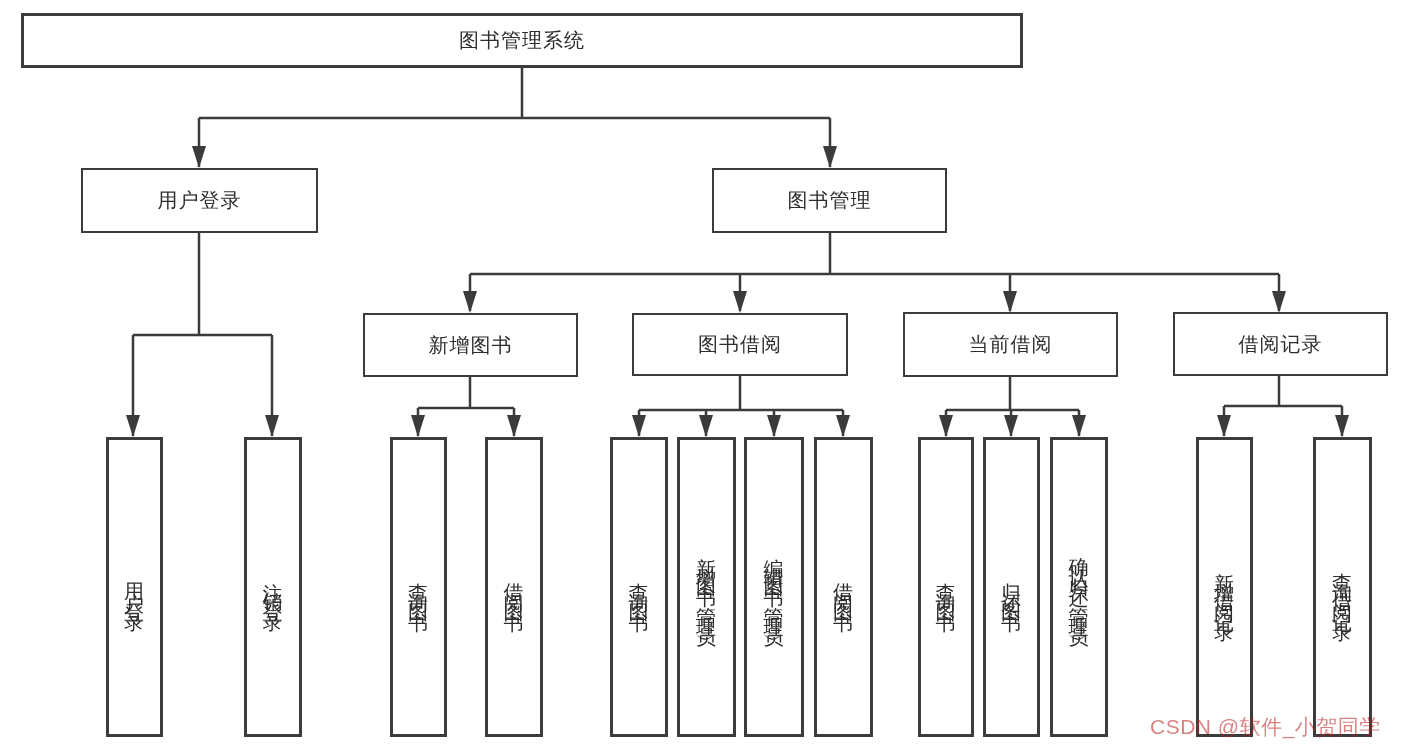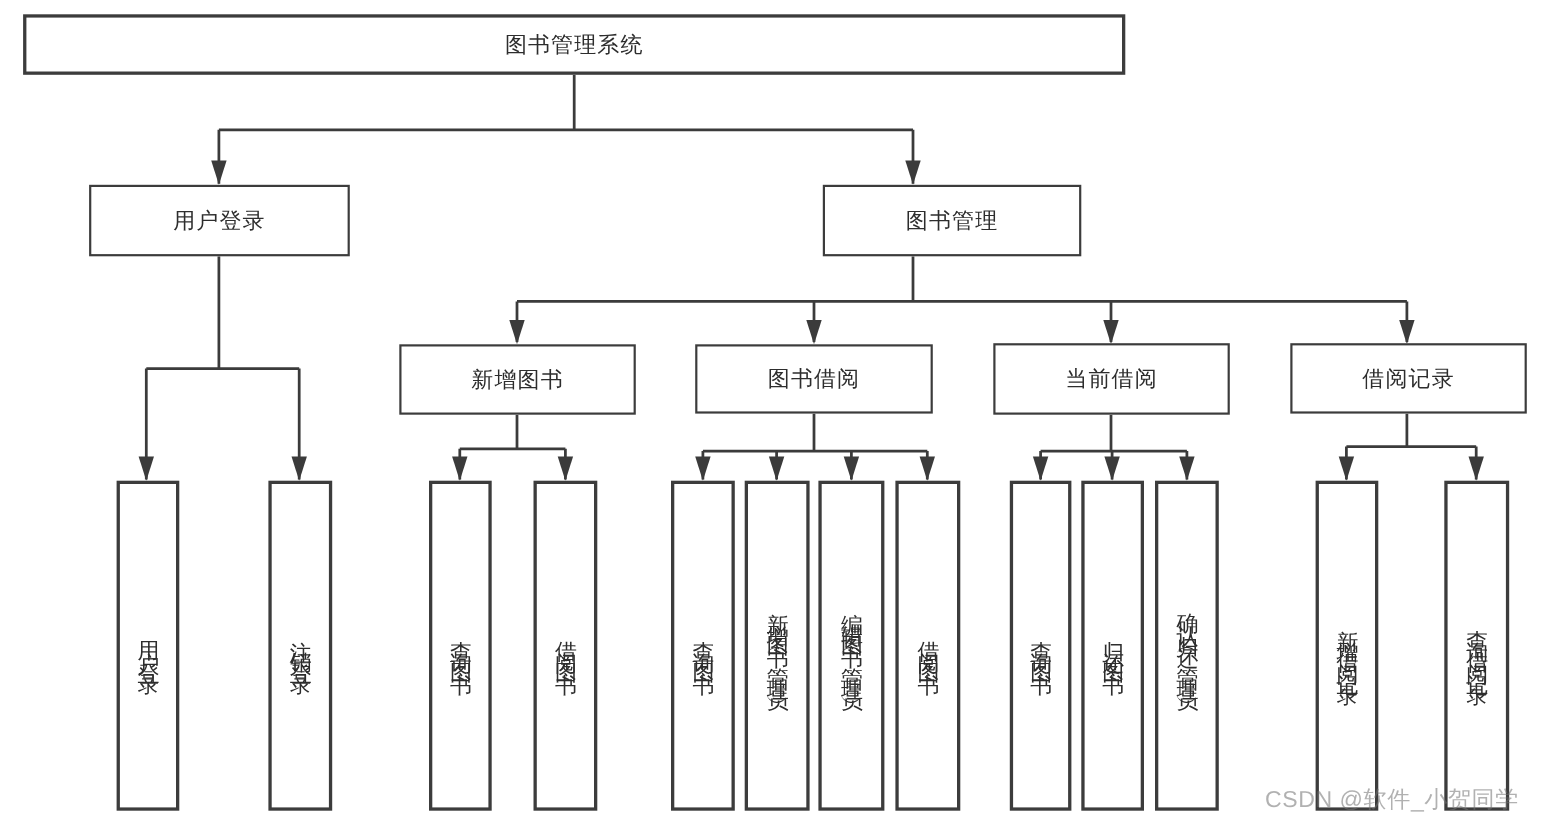--- a/index.html
+++ b/index.html
@@ -14,21 +14,21 @@
     font-size:20px;color:#2d2d2d;letter-spacing:1px;z-index:2;
   }
   .box.root{border-width:3px;}
   .box.leaf{border-width:3px;}
   .box.leaf span{
     writing-mode:vertical-rl;text-orientation:mixed;
     letter-spacing:10px;line-height:1;font-size:20px;
   }
   .watermark{
     position:absolute;left:1150px;top:713px;width:256px;z-index:10;
-    font-size:21px;color:#737373;opacity:0.55;white-space:nowrap;letter-spacing:0.5px;
+    font-size:21px;color:#b91c1c;opacity:0.55;white-space:nowrap;letter-spacing:0.5px;
   }
 </style>
 </head>
 <body>
 
 <div class="canvas">
 
   <svg class="wires" viewBox="0 0 1405 747" xmlns="http://www.w3.org/2000/svg">
     <g stroke="#3b3b3b" stroke-width="2.5" fill="none">
       <path d="M522 68 V118 M199 118 H830 M199 118 V167 M830 118 V167"></path>
@@ -62,21 +62,21 @@
     </g>
   </svg>
 
   <div class="box root" style="left:21px;top:13px;width:1002px;height:55px;text-align:right;">
     <span>图书管理系统</span>
   </div>
 
   <div class="box" style="left:81px;top:168px;width:237px;height:65px;">
     <span>用户登录</span>
   </div>
-  <div class="box" style="left:712px;top:168px;width:235px;height:65px;margin-left:36px;">
+  <div class="box" style="left:712px;top:168px;width:235px;height:65px;">
     <span>图书管理</span>
   </div>
 
   <div class="box" style="left:363px;top:313px;width:215px;height:64px;">
     <span>新增图书</span>
   </div>
   <div class="box" style="left:632px;top:313px;width:216px;height:63px;align-items:center;">
     <span>图书借阅</span>
   </div>
   <div class="box" style="left:903px;top:312px;width:215px;height:65px;">

